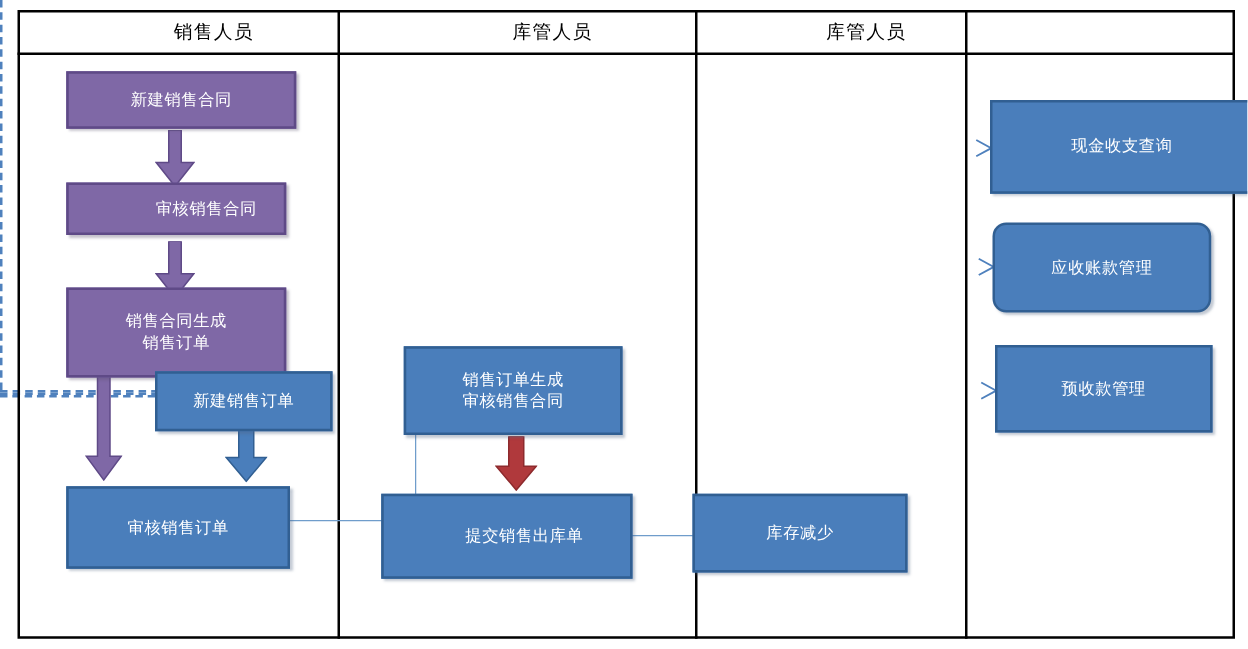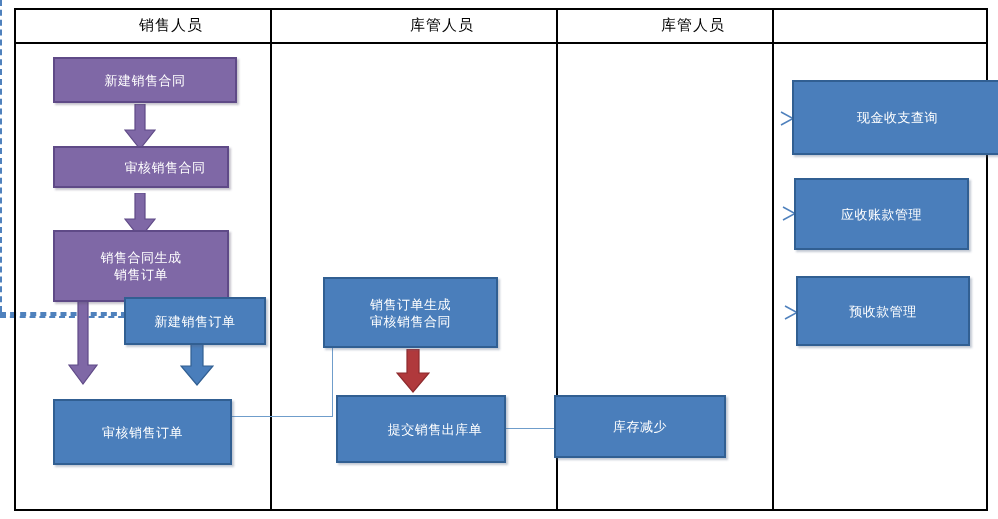--- a/index.html
+++ b/index.html
@@ -199,28 +199,28 @@
 
   <div class="node purple" style="left:53px; top:57px; width:184px; height:46px;">新建销售合同</div>
 
   <div class="node purple" style="left:53px; top:146px; width:176px; height:42px;padding-left:48px;">审核销售合同</div>
 
   <div class="node purple" style="left:53px; top:230px; width:176px; height:72px;">销售合同生成
 销售订单</div>
 
   <div class="node blue" style="left:124px; top:297px; width:142px; height:48px;">新建销售订单</div>
 
-  <div class="node blue" style="left:53px; top:399px; width:179px; height:66px;">审核销售订单</div>
+  <div class="node blue" style="left:53px; top:389px; width:179px; height:66px;">审核销售订单</div>
 
   <div class="node blue" style="left:323px; top:277px; width:175px; height:71px;">销售订单生成
 审核销售合同</div>
 
-  <div class="node blue" style="left:336px; top:395px; width:170px; height:68px;padding-left:28px;">提交销售出库单</div>
+  <div class="node blue" style="left:305px; top:395px; width:201px; height:68px;padding-left:28px;">提交销售出库单</div>
 
   <div class="node blue" style="left:554px; top:395px; width:172px; height:63px;">库存减少</div>
 
   <div class="node blue" style="left:792px; top:80px; width:211px; height:75px;">现金收支查询</div>
 
-  <div class="node blue" style="left:794px; top:178px; width:175px; height:72px;">应收账款管理</div>
+  <div class="node blue" style="left:794px; top:178px; width:175px; height:72px;border-radius:11px;">应收账款管理</div>
 
   <div class="node blue" style="left:796px; top:276px; width:174px; height:70px;">预收款管理</div>
 
 </div>
 
 </body></html>

